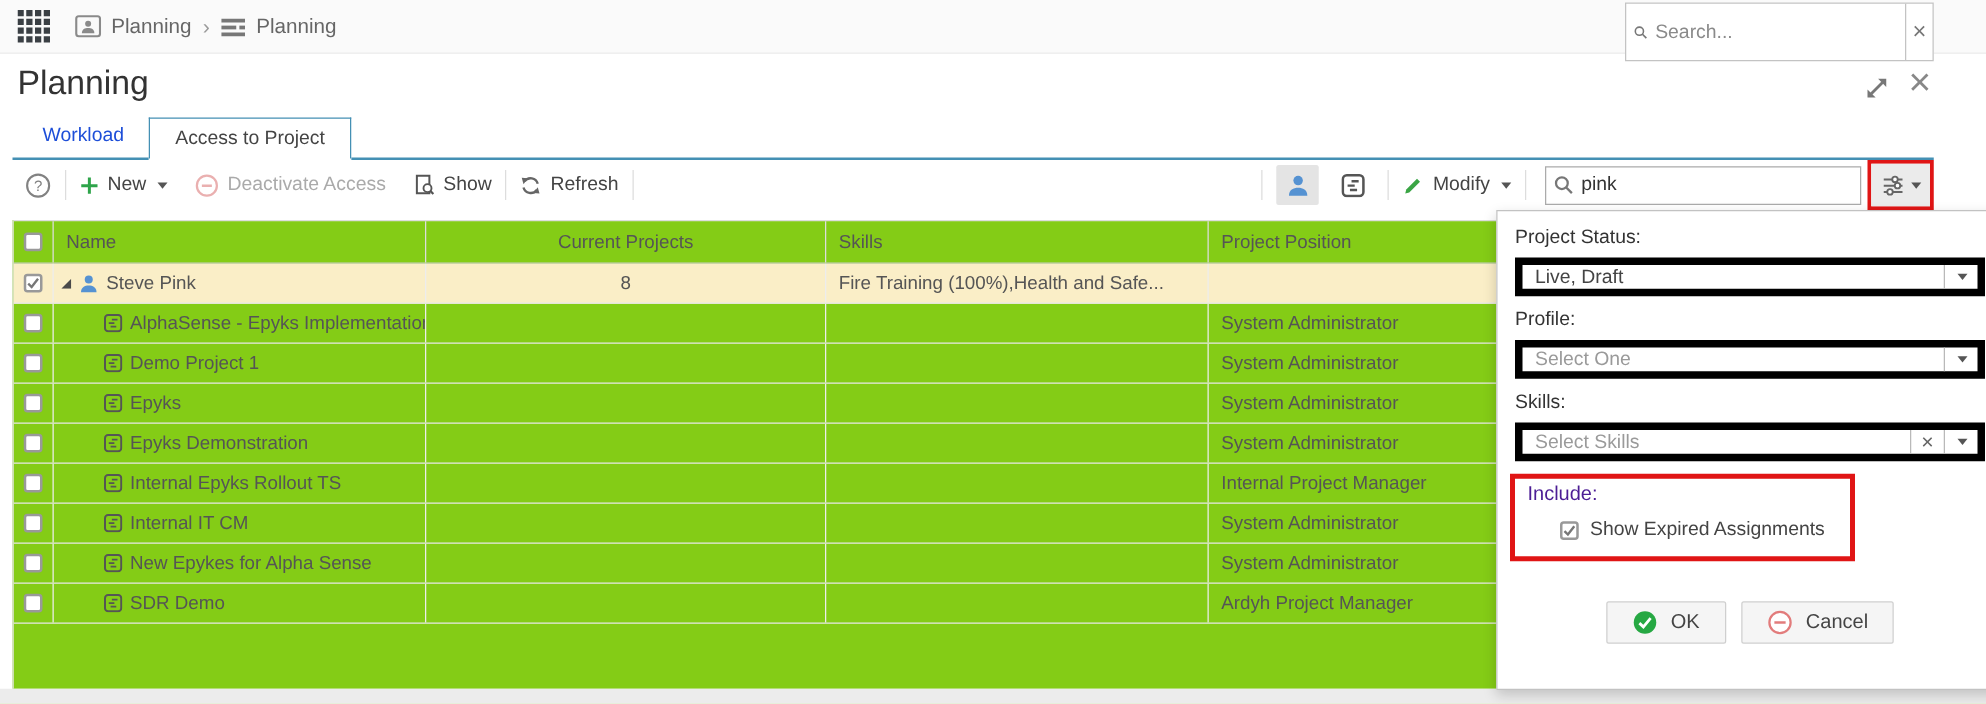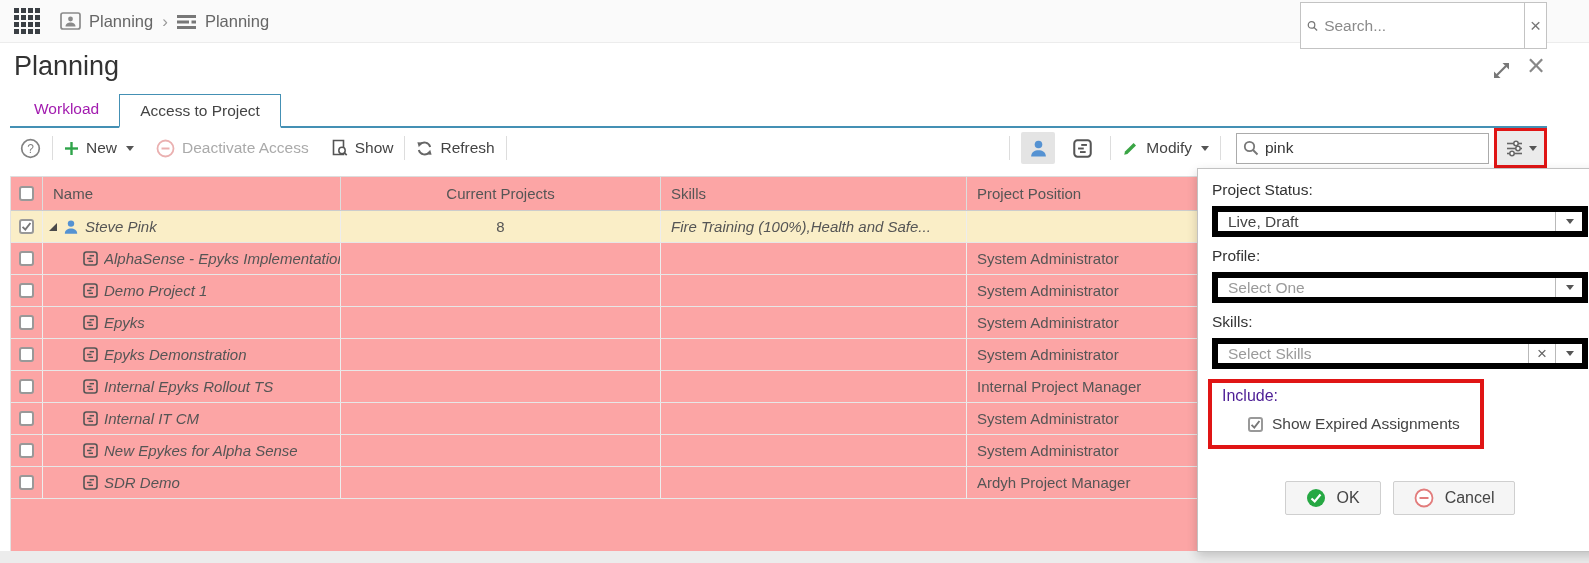--- a/index.html
+++ b/index.html
@@ -18,55 +18,55 @@
   .top-search .mag { margin-left:6px; }
   .xseg { width:31px; align-self:stretch; border-left:1px solid #c3c3c3; display:flex; align-items:center; justify-content:center; color:#777; font-size:19px; cursor:pointer; }
 
   
   .page-title { position:absolute; left:14px; top:51px; font-size:27px; color:#333; }
   .panel-expand { position:absolute; right:77px; top:60px; cursor:pointer; }
   .panel-close { position:absolute; right:44px; top:50px; font-size:31px; font-weight:300; color:#888; cursor:pointer; line-height:1; }
 
   
   .tabstrip { position:absolute; left:10px; top:92px; width:1537px; height:36px; border-bottom:2px solid #4490b4; display:flex; align-items:flex-end; padding-left:4px; }
-  .tab { height:34px; display:flex; align-items:center; padding:0 20px; font-size:15.5px; color:#a21caf; cursor:pointer; }
+  .tab { height:34px; display:flex; align-items:center; padding:0 20px; font-size:15.5px; color:#1d4ed8; cursor:pointer; }
   .tab.active { background:#fff; border:1px solid #4490b4; border-bottom:2px solid #fff; margin-bottom:-2px; color:#444; }
 
   
   .toolbar { position:absolute; left:10px; top:128px; width:1537px; height:40px; display:flex; align-items:center; padding-left:10px; font-size:15.5px; color:#444; }
   .titem { display:flex; align-items:center; gap:7px; cursor:pointer; white-space:nowrap; }
   .titem.disabled { color:#aaa; cursor:default; }
   .vsep { width:1px; height:24px; background:#ddd; margin:0 11px; }
   .caret { width:0; height:0; border-left:4px solid transparent; border-right:4px solid transparent; border-top:5px solid #555; margin-left:2px; }
   .tb-right { margin-left:auto; display:flex; align-items:center; }
   .iconbtn { width:34px; height:32px; display:flex; align-items:center; justify-content:center; cursor:pointer; border-radius:2px; }
   .iconbtn.active { background:#e4e4e4; }
   .tb-search { width:253px; height:31px; border:1px solid #ababab; background:#fff; display:flex; align-items:center; margin-left:4px; }
   .tb-search input { flex:1; border:none; outline:none; background:transparent; font-size:15.5px; color:#333; padding-left:6px; font-family:"Liberation Sans",sans-serif; }
   .tb-search .mag { margin-left:6px; }
   .annotation1 { border:3px solid #e01515; margin-left:5px; }
   .filterbtn { width:47px; height:34px; background:#ebebeb; display:flex; align-items:center; justify-content:center; gap:3px; cursor:pointer; }
 
   
-  .grid { position:absolute; left:10px; top:176px; width:1537px; height:375px; border-left:1px solid #e3e3e3; background:#fca5a5; }
+  .grid { position:absolute; left:10px; top:176px; width:1537px; height:375px; border-left:1px solid #e3e3e3; background:#84cc16; }
   .grid-row, .grid-head { display:grid; grid-template-columns:32px 298px 320px 306px 1fr; }
   .grid-head { height:35px; border-top:1px solid #ddd; border-bottom:1px solid #ccc; font-size:15px; color:#555; }
   .grid-head .cell { border-right:1px solid #ddd; }
   .grid-row { height:32px; border-bottom:1px solid #e7e7e7; font-size:15px; color:#555; }
   .grid-row .cell { border-right:1px solid #ededed; overflow:hidden; white-space:nowrap; }
   .cell { display:flex; align-items:center; padding:0 10px; }
   .cell.center { justify-content:center; }
   .cell.cb-cell { justify-content:center; padding:0; }
   .grid-row.selected { background:#faeec7; }
   .checkbox { width:15px; height:15px; min-width:15px; border:2px solid #999; border-radius:3px; background:#fff; display:flex; align-items:center; justify-content:center; cursor:pointer; }
   .checkbox svg { display:none; }
   .checkbox.checked svg { display:block; }
   .name-cell { padding:0 0 0 6px; gap:6px; }
   .indent { display:inline-block; width:28px; min-width:28px; }
-  .nm { overflow:hidden; white-space:nowrap;font-style:italic; }
+  .nm { overflow:hidden; white-space:nowrap; }
 
   
   .fpanel { position:absolute; left:1197px; top:168px; width:406px; height:384px; background:#fff; border:1px solid #c2c2c2; box-shadow:0 4px 10px rgba(0,0,0,0.18); z-index:10; padding:12px 14px 0 14px; }
   .flabel { font-size:15.5px; color:#333; margin:10px 0 7px 0; }
   .flabel:first-child { margin-top:0; }
   .fselect { height:31px; border:6px solid #000000; background:#fff; display:flex; align-items:center; cursor:pointer; }
   .fselect .val { flex:1; padding:0 10px; font-size:15.5px; color:#444; overflow:hidden; white-space:nowrap; }
   .fselect .val.ph { color:#9a9a9a; }
   .fselect .trig { width:27px; align-self:stretch; border-left:1px solid #b9b9b9; display:flex; align-items:center; justify-content:center; }
   .fselect .clr { width:27px; align-self:stretch; border-left:1px solid #b9b9b9; display:flex; align-items:center; justify-content:center; color:#666; font-size:17px; }

